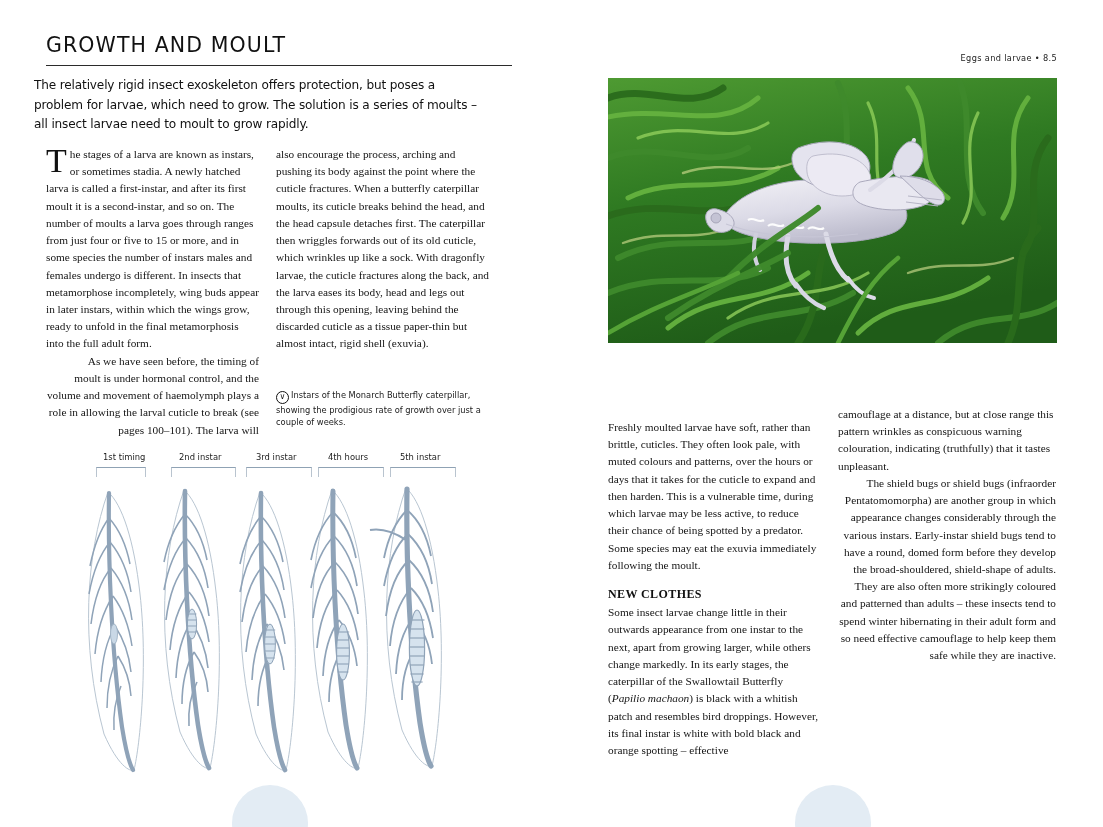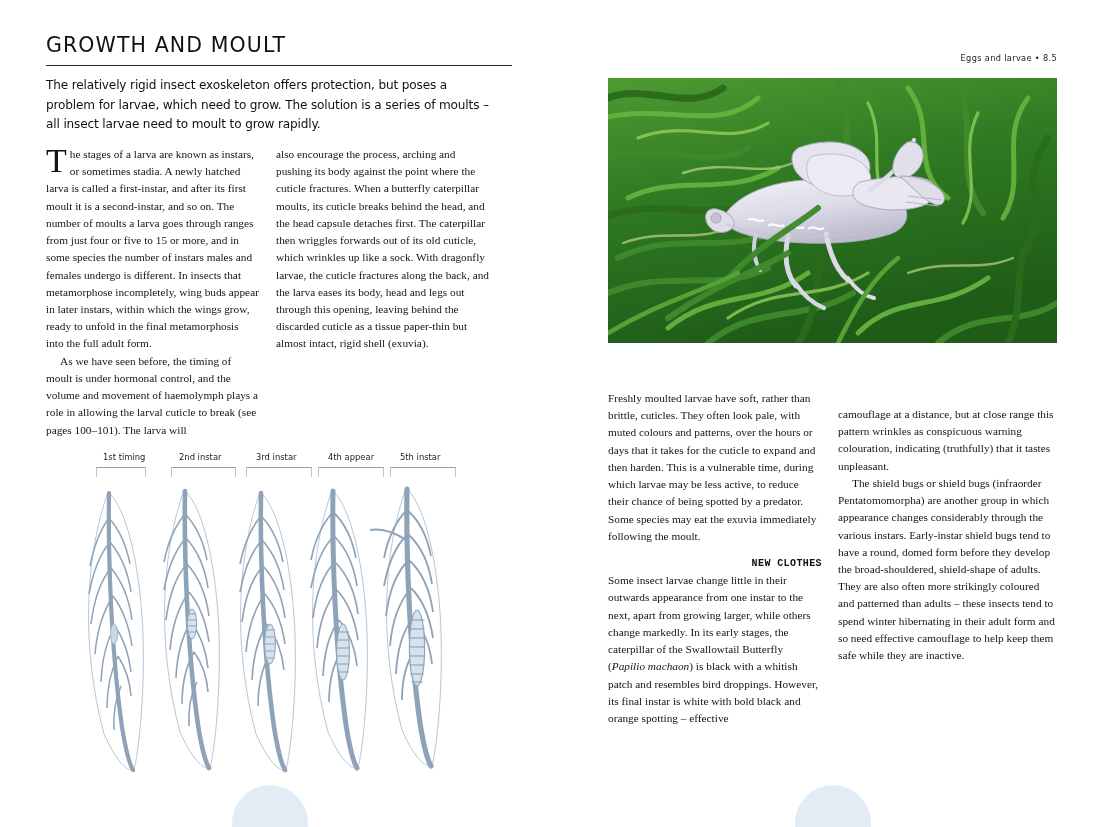--- a/index.html
+++ b/index.html
@@ -44,39 +44,39 @@
     right: 46px; top: 41px;
     font-family: "DejaVu Sans", sans-serif;
     font-size: 8.2px;
     letter-spacing: 0.35px;
     color: #222;
     white-space: nowrap;
   }
 
   .standfirst {
     position: absolute;
-    left: 46px; top: 76px;
+    left: 34px; top: 76px;
     width: 450px;
     font-family: "DejaVu Sans", sans-serif;
     font-size: 12.1px;
     line-height: 1.62;
     letter-spacing: -0.15px;
     color: #111;
   }
 
   
   .col {
     position: absolute;
     font-size: 11.3px;
     line-height: 1.525;
     text-align: left;
     color: #141414;
   }
   .col p { margin: 0; }
-  .col p + p { text-indent: 14px; }
+  .col p + p { text-indent: 14px; text-align: right; }
 
   .l-col1 { left: 46px;  top: 146px; width: 213px; }
   .l-col2 { left: 276px; top: 146px; width: 214px; }
 
   .dropcap {
     float: left;
     font-size: 34px;
     line-height: 0.78;
     padding: 2px 3px 0 0;
     font-family: "Liberation Serif", serif;
@@ -132,31 +132,30 @@
 
   
   .photo {
     position: absolute;
     left: 608px; top: 78px;
     width: 449px; height: 265px;
     overflow: hidden;
     background: #2e6b21;
   }
 
-  .r-col1 { left: 608px; top: 390px; width: 214px; }
+  .r-col1 { left: 608px; top: 419px; width: 214px; }
   .r-col2 { left: 838px; top: 406px; width: 218px; }
 
   .subhead {
-    font-family: Liberation Mono, monospace;
-    font-size: 10px;
+    font-family: Liberation Serif, serif;
+    font-size: 12px;
     font-weight: bold;
     letter-spacing: 0.4px;
     color: #111;
     margin: 11px 0 1px 0;
-    text-align: right;
   }
 
   
   .folio {
     position: absolute;
     bottom: -34px;
     width: 76px; height: 76px;
     border-radius: 50%;
     background: #e3ecf4;
   }
@@ -191,26 +190,29 @@
       <p>
         <span class="dropcap">T</span><span>he stages of a larva are known as instars, or sometimes stadia. A newly hatched larva is called a first-instar, and after its first moult it is a second-instar, and so on. The number of moults a larva goes through ranges from just four or five to 15 or more, and in some species the number of instars males and females undergo is different. In insects that metamorphose incompletely, wing buds appear in later instars, within which the wings grow, ready to unfold in the final metamorphosis into the full adult form.</span>
       </p>
       <p>As we have seen before, the timing of moult is under hormonal control, and the volume and movement of haemolymph plays a role in allowing the larval cuticle to break (see pages 100–101). The larva will</p>
     </div>
 
     <div class="col l-col2">
       <p>also encourage the process, arching and pushing its body against the point where the cuticle fractures. When a butterfly caterpillar moults, its cuticle breaks behind the head, and the head capsule detaches first. The caterpillar then wriggles forwards out of its old cuticle, which wrinkles up like a sock. With dragonfly larvae, the cuticle fractures along the back, and the larva eases its body, head and legs out through this opening, leaving behind the discarded cuticle as a tissue paper-thin but almost intact, rigid shell (exuvia).</p>
     </div>
 
+    <div class="caption cap-left">
+      <span class="marker">∨</span><span>Instars of the Monarch Butterfly caterpillar, showing the prodigious rate of growth over just a couple of weeks.</span>
+    </div>
 
     <div class="diagram">
       <div class="instar-label" style="left:43px">1st timing</div>
       <div class="instar-label" style="left:119px">2nd instar</div>
       <div class="instar-label" style="left:196px">3rd instar</div>
-      <div class="instar-label" style="left:268px">4th appear</div>
+      <div class="instar-label" style="left:268px">4th hours</div>
       <div class="instar-label" style="left:340px">5th instar</div>
 
       <div class="bracket" style="left:36px;  width:48px"></div>
       <div class="bracket" style="left:111px; width:63px"></div>
       <div class="bracket" style="left:186px; width:64px"></div>
       <div class="bracket" style="left:258px; width:64px"></div>
       <div class="bracket" style="left:330px; width:64px"></div>
 
       <svg class="leaves" viewBox="0 0 440 295">
         <defs>

